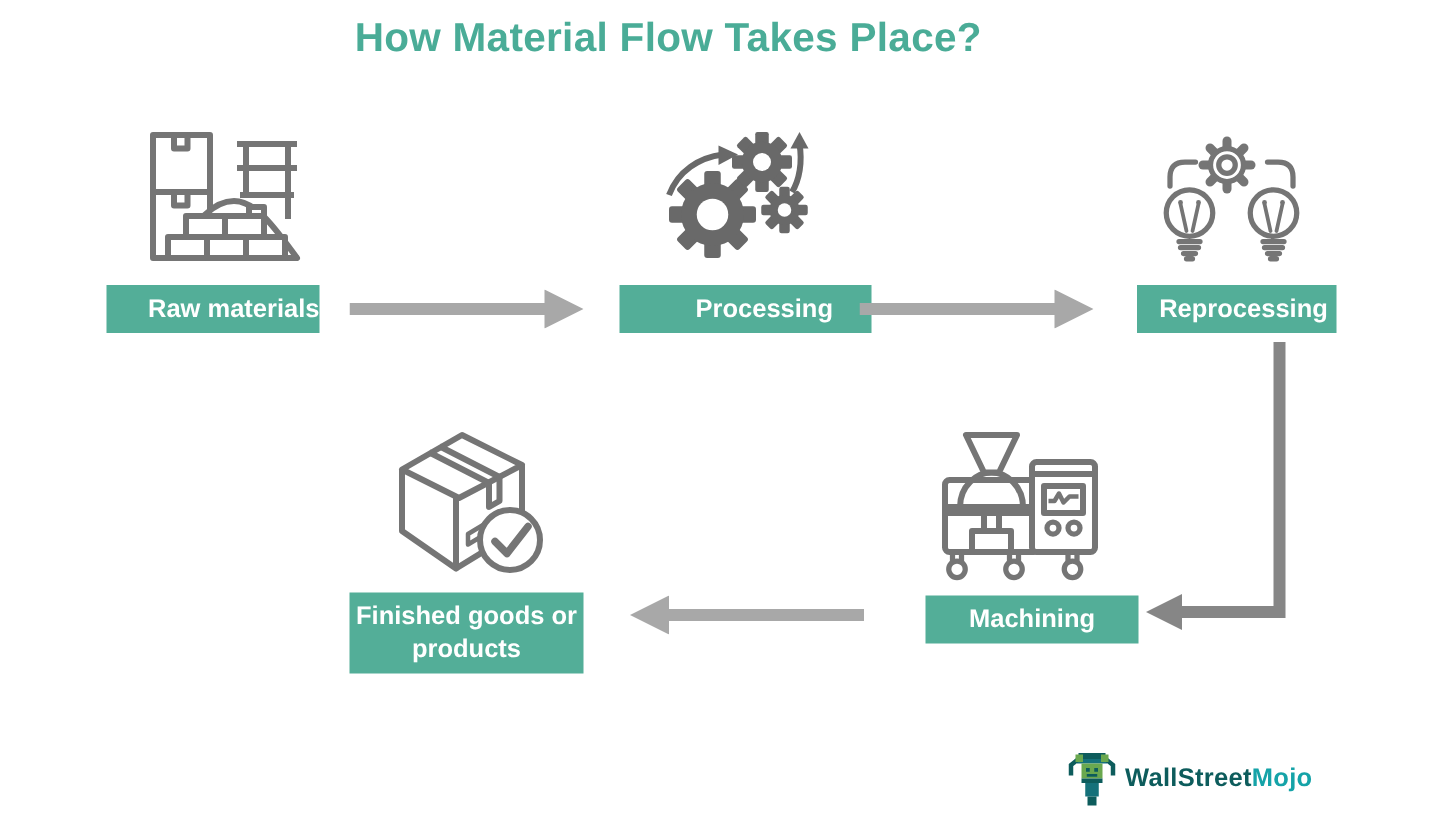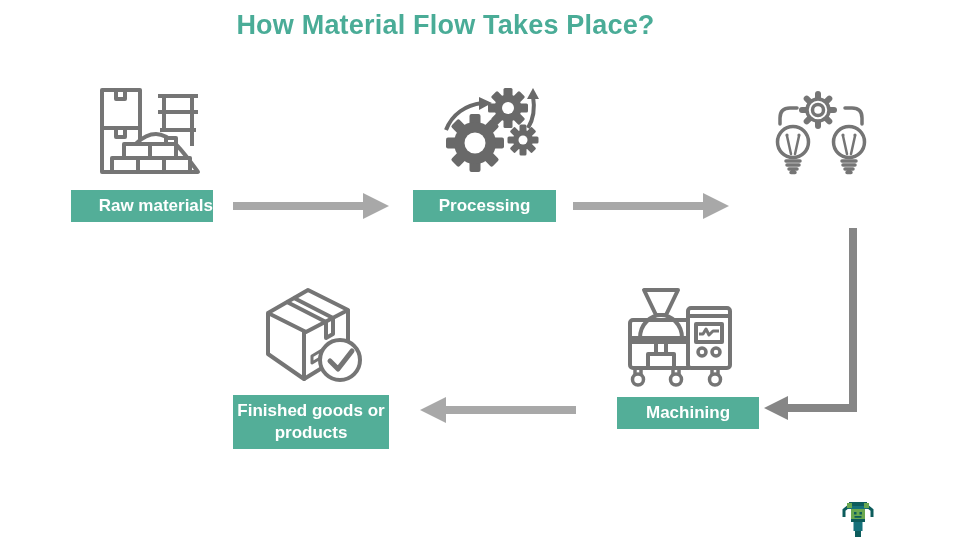--- a/index.html
+++ b/index.html
@@ -20,21 +20,21 @@
     margin:0;
   }
   .node-label{
     position:absolute;
     display:flex;align-items:center;justify-content:center;
     background:#53ae98;color:#ffffff;
     font-size:17px;font-weight:bold;
     text-align:center;line-height:1.32;
   }
   .lbl-raw{left:71px;top:190px;width:142px;height:32px;justify-content:flex-end;}
-  .lbl-processing{left:413px;top:190px;width:143px;height:32px;}
+  .lbl-processing{left:413px;top:190px;width:143px;height:32px;padding-left:25px;}
   .lbl-reprocessing{left:758px;top:190px;width:142px;height:32px;}
   .lbl-machining{left:605px;top:397px;width:142px;height:32px;margin-left:12px;}
   .lbl-finished{left:233px;top:395px;width:156px;height:54px;padding:0 4px;box-sizing:border-box;text-align:center;}
   .icon{position:absolute;}
   .icon-raw{left:94px;top:84px;}
   .icon-processing{left:442px;top:86px;}
   .icon-reprocessing{left:766px;top:86px;}
   .icon-machining{left:614px;top:284px;}
   .icon-finished{left:256px;top:284px;}
   .arrow{position:absolute;}
@@ -151,20 +151,23 @@
         <path d="M-7,19 H7 M-6,23 H6 M-4,27 H4 M-2,30.5 H2"></path>
       </g>
       <g transform="translate(83,56)">
         <circle r="15.5"></circle>
         <path d="M-6,-6 L-2,12 M6,-6 L2,12" stroke-width="2.5"></path>
         <circle cx="-6" cy="-7" r="1.6" fill="#757575" stroke="none"></circle>
         <circle cx="6" cy="-7" r="1.6" fill="#757575" stroke="none"></circle>
         <path d="M-7,19 H7 M-6,23 H6 M-4,27 H4 M-2,30.5 H2"></path>
       </g>
     </svg>
+  </div>
+  <div class="node-label lbl-reprocessing">
+    <span>Reprocessing</span>
   </div>
 
   <div class="icon icon-machining">
     <svg width="124" height="104" viewBox="0 0 124 104" fill="none" stroke="#757575" stroke-width="4" stroke-linejoin="round">
       <rect x="16" y="36" width="62" height="48" rx="3"></rect>
       <path d="M26,54 C26,40 37,31 47,31 C57,31 68,40 68,54"></path>
       <path d="M16,54 H78 M16,58 H78"></path>
       <path d="M42,58 V70 M52,58 V70"></path>
       <rect x="34" y="70" width="26" height="14" fill="#ffffff"></rect>
       <path d="M30,6 H64 L52,31 H42 Z" fill="#ffffff"></path>
@@ -229,15 +232,16 @@
       <rect x="6" y="3" width="5" height="5" fill="#6aa84f"></rect>
       <rect x="23" y="3" width="5" height="5" fill="#6aa84f"></rect>
       <rect x="10" y="9" width="14" height="10" fill="#6aa84f"></rect>
       <rect x="13" y="12" width="2.5" height="2.5" fill="#0d5c5c"></rect>
       <rect x="18.5" y="12" width="2.5" height="2.5" fill="#0d5c5c"></rect>
       <rect x="13.5" y="16" width="7" height="1.8" fill="#0d5c5c"></rect>
       <rect x="10" y="19" width="14" height="3" fill="#0d5c5c"></rect>
       <rect x="12.5" y="22" width="9" height="9" fill="#15717a"></rect>
       <rect x="14" y="31" width="6" height="6" fill="#0d5c5c"></rect>
     </svg>
+    <div class="logo-text"><span class="logo-part1">WallStreet</span><span class="logo-part2">Mojo</span></div>
   </div>
 
 </div>
 
 </body></html>

